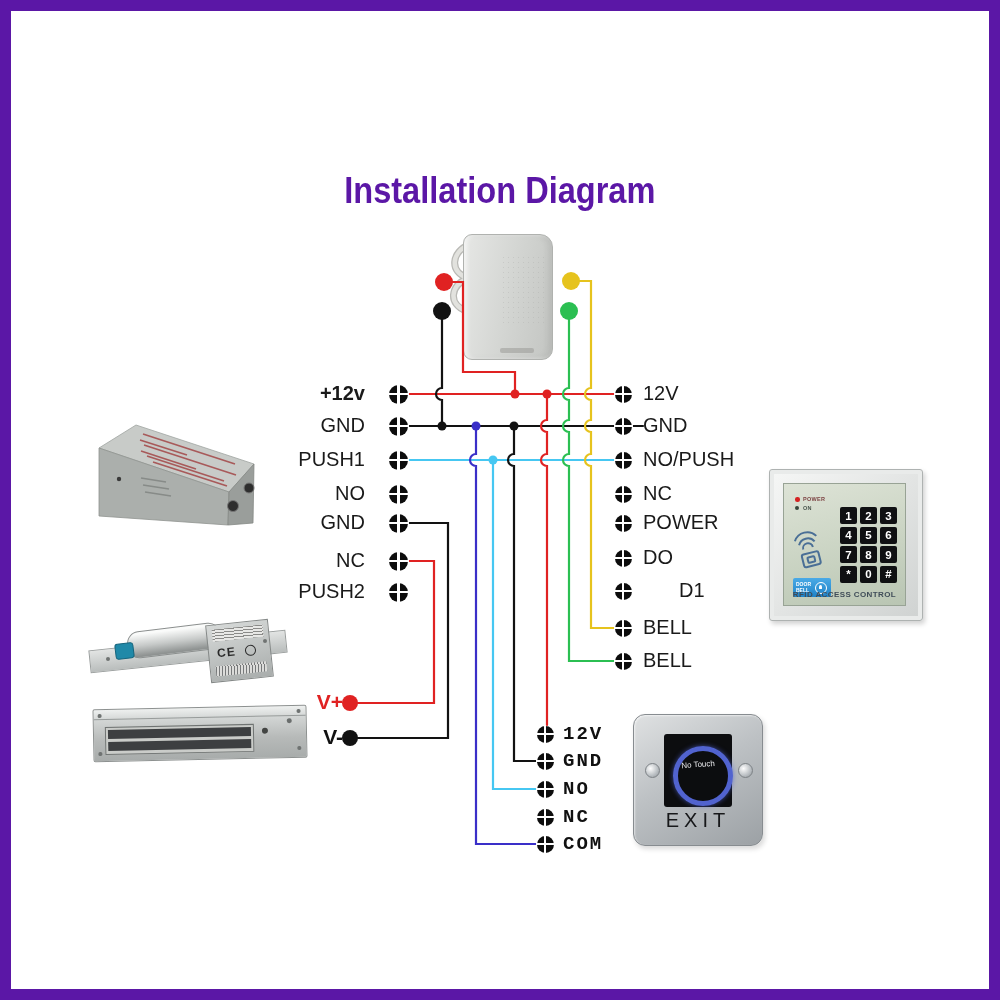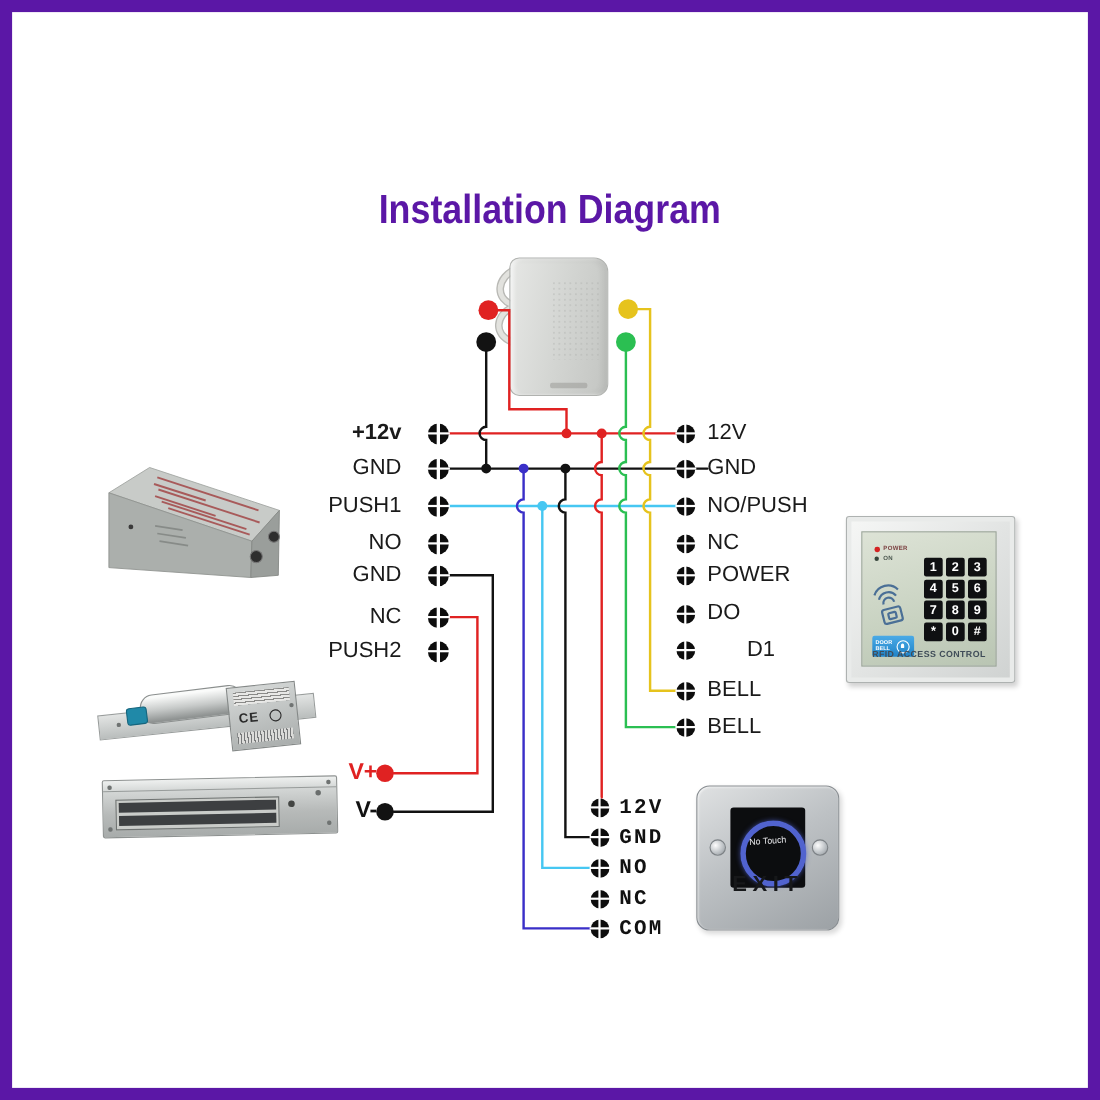--- a/index.html
+++ b/index.html
@@ -82,21 +82,21 @@
   .exit{position:absolute;left:622px;top:703px;width:128px;height:130px;z-index:1;
         background:linear-gradient(150deg,#dfe1e2 0%,#bdc1c4 45%,#9ca1a5 100%);
         border:1px solid #878c90;border-radius:12px;
         box-shadow:inset 1px 1px 2px rgba(255,255,255,.6), 2px 3px 5px rgba(0,0,0,.15);}
   .exit .sq{position:absolute;left:30px;top:19px;width:68px;height:73px;background:#0c0d0f;border-radius:3px;}
   .exit .ringc{position:absolute;left:50%;top:50%;width:50px;height:50px;margin:-25px 0 0 -25px;
         border:5px solid #5163cf;border-radius:50%;box-shadow:0 0 5px rgba(81,99,207,.7);}
   .exit .nt{position:absolute;left:0;right:0;top:26px;text-align:center;color:#e9e9ec;font-size:8px;transform:rotate(-4deg);}
   .exit .screw{position:absolute;width:13px;height:13px;border-radius:50%;top:48px;
         background:radial-gradient(circle at 35% 35%,#fdfdfd,#b9bec2 60%,#8e9397);border:1px solid #7d8286;}
-  .exit .word{position:absolute;left:0;right:0;bottom:29px;text-align:center;font-size:20px;font-weight:bold;
+  .exit .word{position:absolute;left:0;right:0;bottom:13px;text-align:center;font-size:20px;font-weight:normal;
         letter-spacing:5px;color:#17181a;}
 </style>
 </head>
 <body>
 
 <div class="page">
 
   <div class="title"><span>Installation Diagram</span></div>
 
   <svg class="cordsvg" width="40" height="92">

